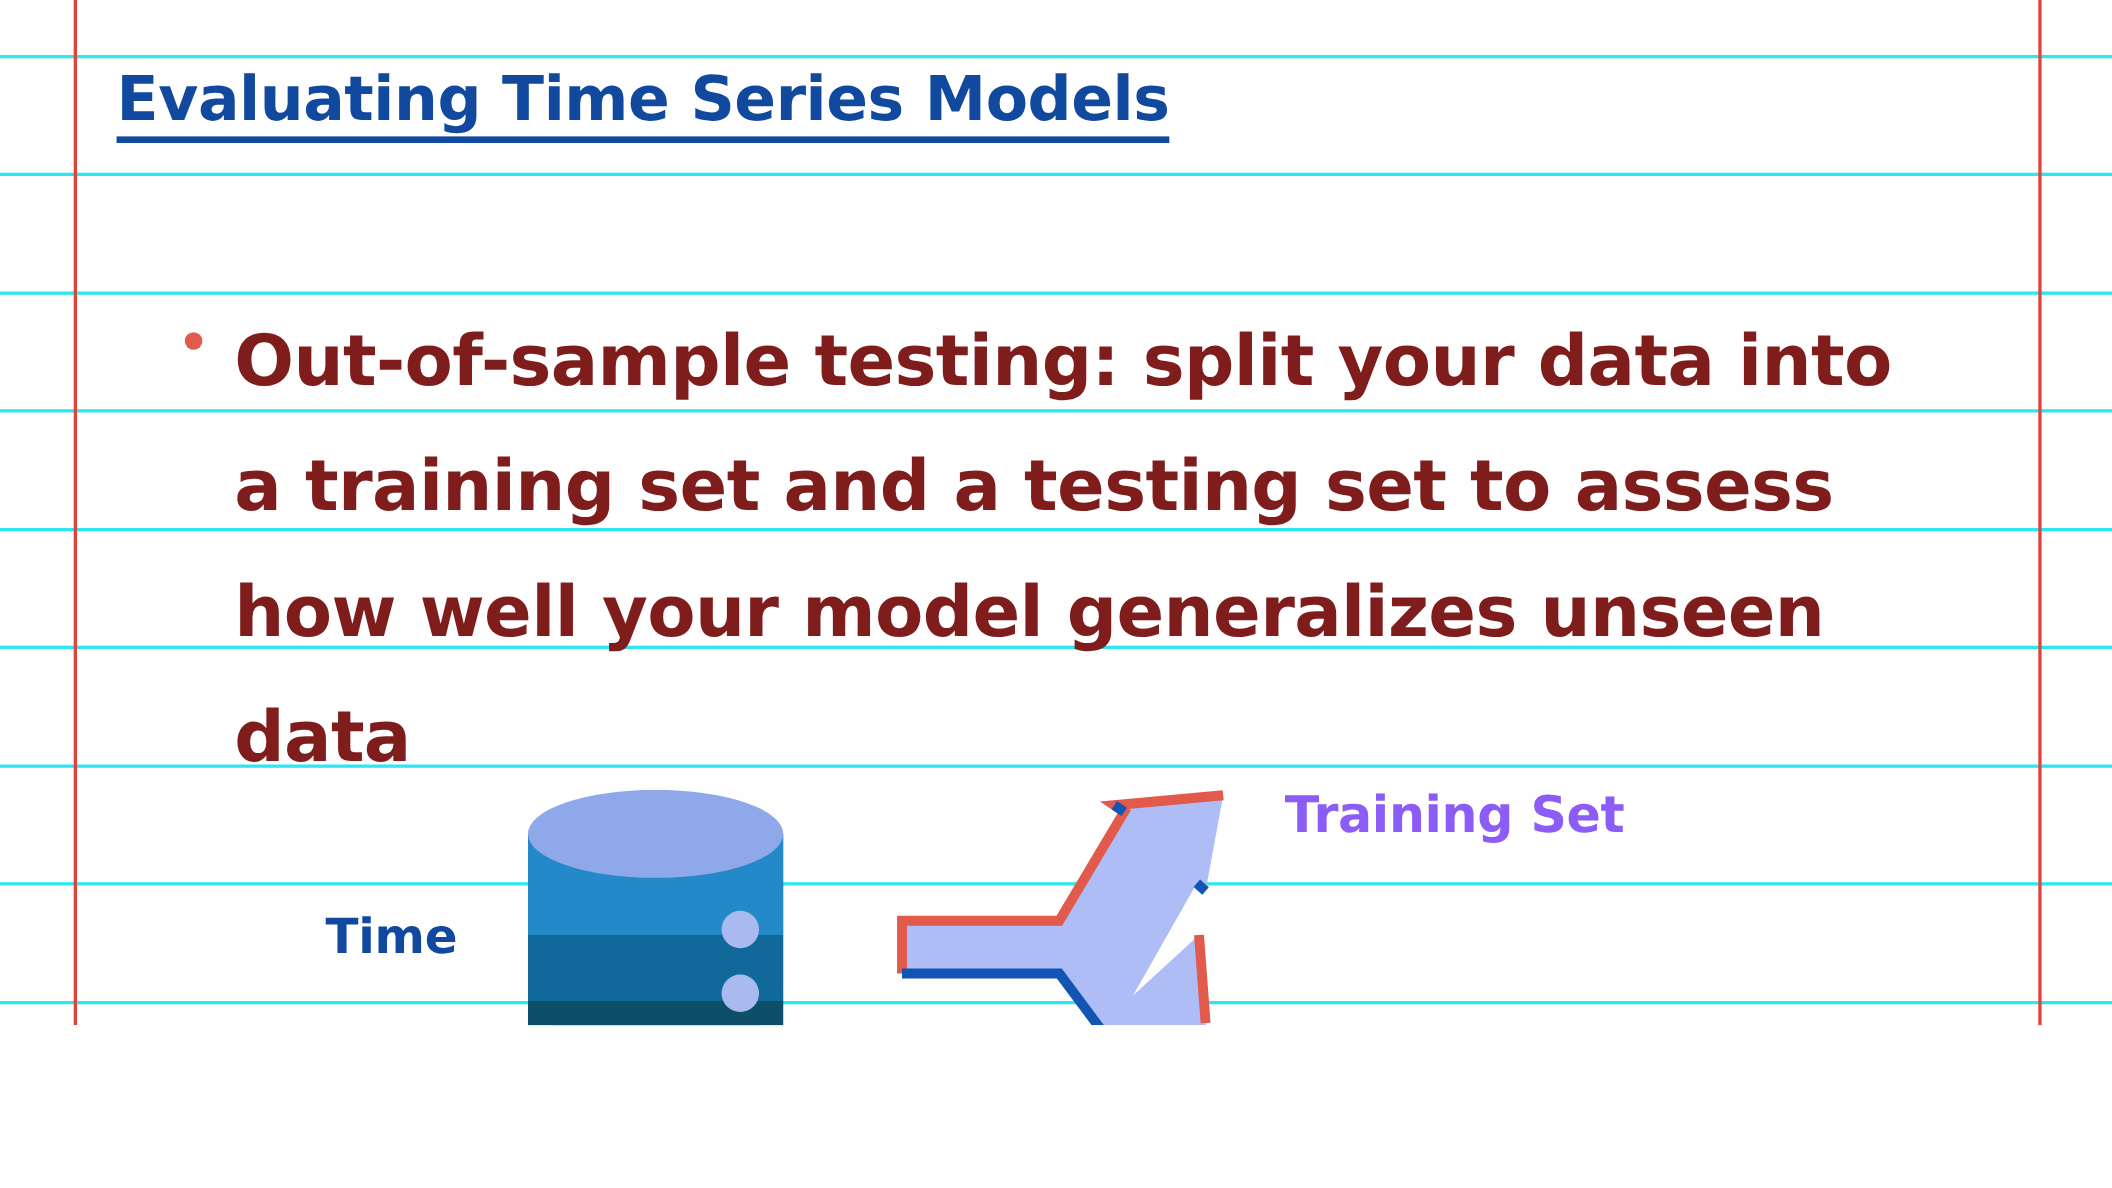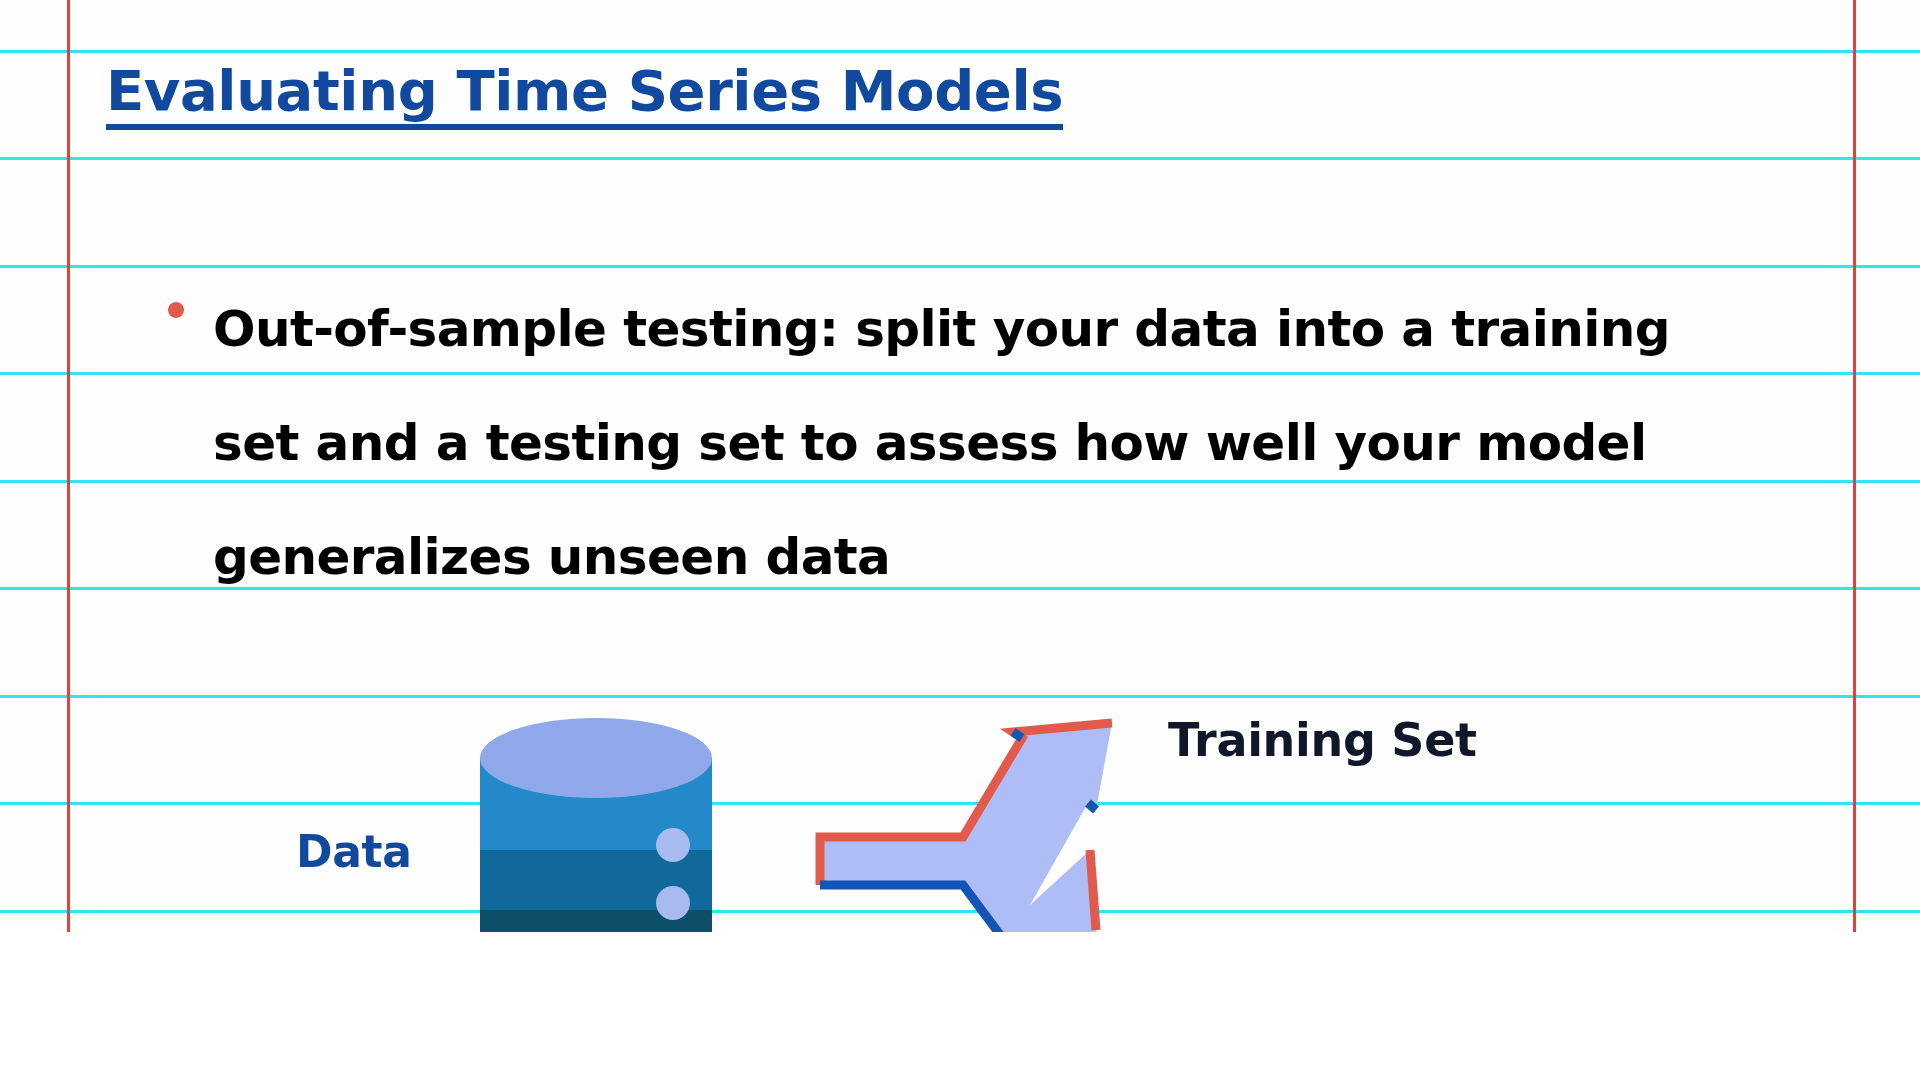--- a/index.html
+++ b/index.html
@@ -78,24 +78,24 @@
     width: 16px;
     height: 16px;
     border-radius: 50%;
     background: #e15a4c;
     margin-top: 30px;
     margin-right: 29px;
   }
   .bullet-text {
     font-family: "DejaVu Sans", sans-serif;
     font-weight: 700;
-    font-size: 50px;
+    font-size: 64px;
     line-height: 114px;
     letter-spacing: -0.6px;
-    color: #000000;
+    color: #7f1d1d;
     max-width: 1530px;
   }
 
   
   #diagram {
     position: absolute;
     left: 0;
     top: 690px;
     width: 1920px;
     height: 360px;
@@ -119,21 +119,21 @@
     position: absolute;
     left: 800px;
     top: 690px;
   }
   .branch-label {
     position: absolute;
     font-family: "DejaVu Sans", sans-serif;
     font-weight: 700;
     font-size: 46px;
     letter-spacing: -0.3px;
-    color: #0f172a;
+    color: #8b5cf6;
   }
   #training-set-label { left: 1168px; top: 713px; }
   #testing-set-label  { left: 1168px; top: 922px; }
 </style>
 </head>
 <body>
 
 <div id="slide">
 
   <div id="paper-lines">
@@ -159,21 +159,21 @@
 
   <div id="body-block">
     <div class="bullet-row">
       <span class="bullet-dot"></span>
       <span class="bullet-text">Out-of-sample testing: split your data into a training set and a testing set to assess how well your model generalizes unseen data</span>
     </div>
   </div>
 
   <div id="diagram"></div>
 
-  <span id="data-label">Data</span>
+  <span id="data-label">Time</span>
 
   <div id="database-icon">
     <svg width="240" height="300" viewBox="0 0 240 300" xmlns="http://www.w3.org/2000/svg">
       <defs>
         <clipPath id="bodyClip">
           <path d="M4 40 L4 250 A116 40 0 0 0 236 250 L236 40 Z"></path>
         </clipPath>
       </defs>
 
       <path d="M4 40 L4 250 A116 40 0 0 0 236 250 L236 40 Z" fill="#0d4f68"></path>

